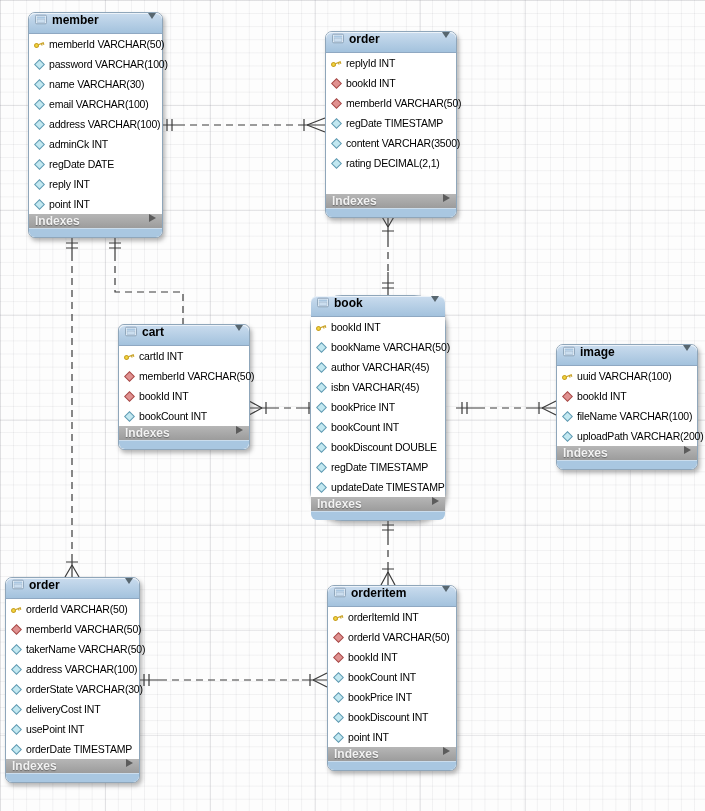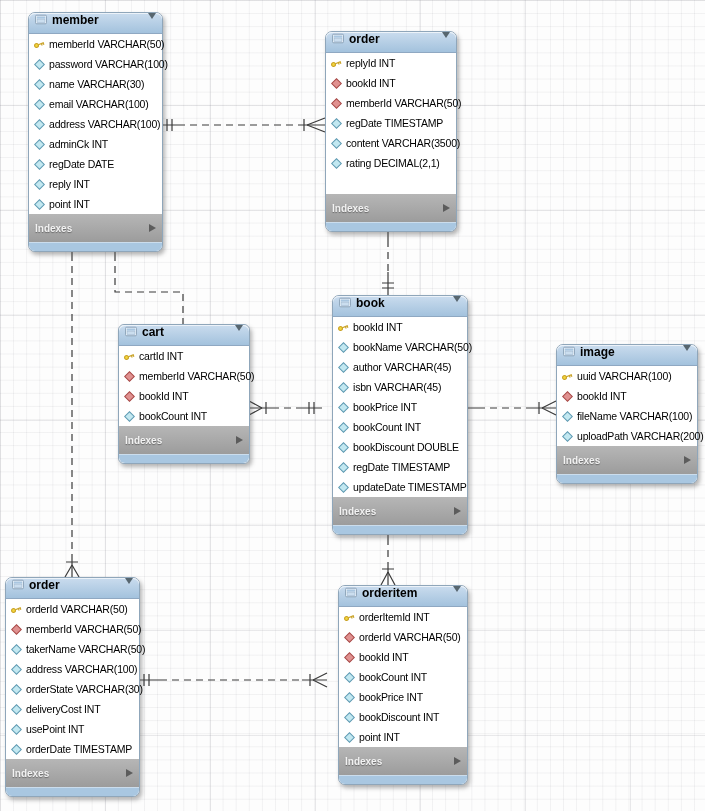--- a/index.html
+++ b/index.html
@@ -25,23 +25,23 @@
     border-bottom:1px solid #8fa8c2;border-radius:6px 6px 0 0;
     box-shadow:inset 0 1px 0 rgba(255,255,255,0.65);
   }
   .ttl{font-weight:bold;font-size:12px;color:#000;flex:1;white-space:nowrap;}
   .harrow{width:0;height:0;border-left:4.5px solid transparent;border-right:4.5px solid transparent;border-top:6px solid #57666f;flex:none;}
   .body{background:#fff;}
   .row{height:20px;display:flex;align-items:center;gap:4px;padding:0 4px;font-size:10.5px;color:#000;white-space:nowrap;}
   .ic{width:12px;height:12px;display:inline-flex;align-items:center;justify-content:center;flex:none;}
   .lbl{letter-spacing:-0.2px;}
   .ftr{
-    height:28px;display:flex;align-items:center;justify-content:space-between;padding:0 6px;
+    height:14px;display:flex;justify-content:space-between;padding:0 6px;
     background:linear-gradient(#b6b6b6,#9c9c9c);
-    color:#f2f2f2;font-weight:bold;font-size:10px;text-shadow:0 1px 1px rgba(90,90,90,0.8);
+    color:#f2f2f2;font-weight:bold;font-size:12px;text-shadow:0 1px 1px rgba(90,90,90,0.8);
   }
   .farrow{width:0;height:0;border-left:7px solid #5c5c5c;border-top:4.5px solid transparent;border-bottom:4.5px solid transparent;}
   .strip{height:9px;background:#a9c7e1;border-radius:0 0 6px 6px;box-shadow:inset 0 1px 0 rgba(255,255,255,0.4);}
   .spacer{background:#fff;}
 </style>
 </head>
 <body>
 
 <div id="canvas">
   <svg id="connectors" xmlns="http://www.w3.org/2000/svg">
@@ -270,21 +270,21 @@
     </div>
   </div>
       <div class="spacer" style="height: 21px;"></div>
       <div class="ftr">
         <span class="flbl">Indexes</span>
         <span class="farrow"></span>
       </div>
       <div class="strip"></div>
     </div>
 
-    <div class="tbl" style="left: 332px; top: 295px; width: 134px;">
+    <div class="tbl" style="left: 310px; top: 295px; width: 134px; border-radius: 32px;">
       <div class="hdr">
         <span class="ic hic">
           <svg width="14" height="11" viewBox="0 0 14 11">
             <rect x="0.5" y="0.5" width="13" height="10" rx="1.5" fill="#e9f1f8" stroke="#7f98b0"></rect>
             <rect x="2" y="2" width="10" height="2.6" fill="#a9c6e0"></rect>
             <rect x="2.4" y="5.6" width="9.2" height="3.6" fill="#cbdeef" stroke="#9ab4cc" stroke-width="0.6"></rect>
           </svg>
         </span>
         <span class="ttl">book</span>
         <span class="harrow"></span>
@@ -587,21 +587,21 @@
       <span class="lbl">orderDate TIMESTAMP</span>
     </div>
   </div>
       <div class="ftr">
         <span class="flbl">Indexes</span>
         <span class="farrow"></span>
       </div>
       <div class="strip"></div>
     </div>
 
-    <div class="tbl" style="left: 338px; top: 585px; width: 128px;">
+    <div class="tbl" style="left: 327px; top: 585px; width: 128px;">
       <div class="hdr">
         <span class="ic hic">
           <svg width="14" height="11" viewBox="0 0 14 11">
             <rect x="0.5" y="0.5" width="13" height="10" rx="1.5" fill="#e9f1f8" stroke="#7f98b0"></rect>
             <rect x="2" y="2" width="10" height="2.6" fill="#a9c6e0"></rect>
             <rect x="2.4" y="5.6" width="9.2" height="3.6" fill="#cbdeef" stroke="#9ab4cc" stroke-width="0.6"></rect>
           </svg>
         </span>
         <span class="ttl">orderitem</span>
         <span class="harrow"></span>

